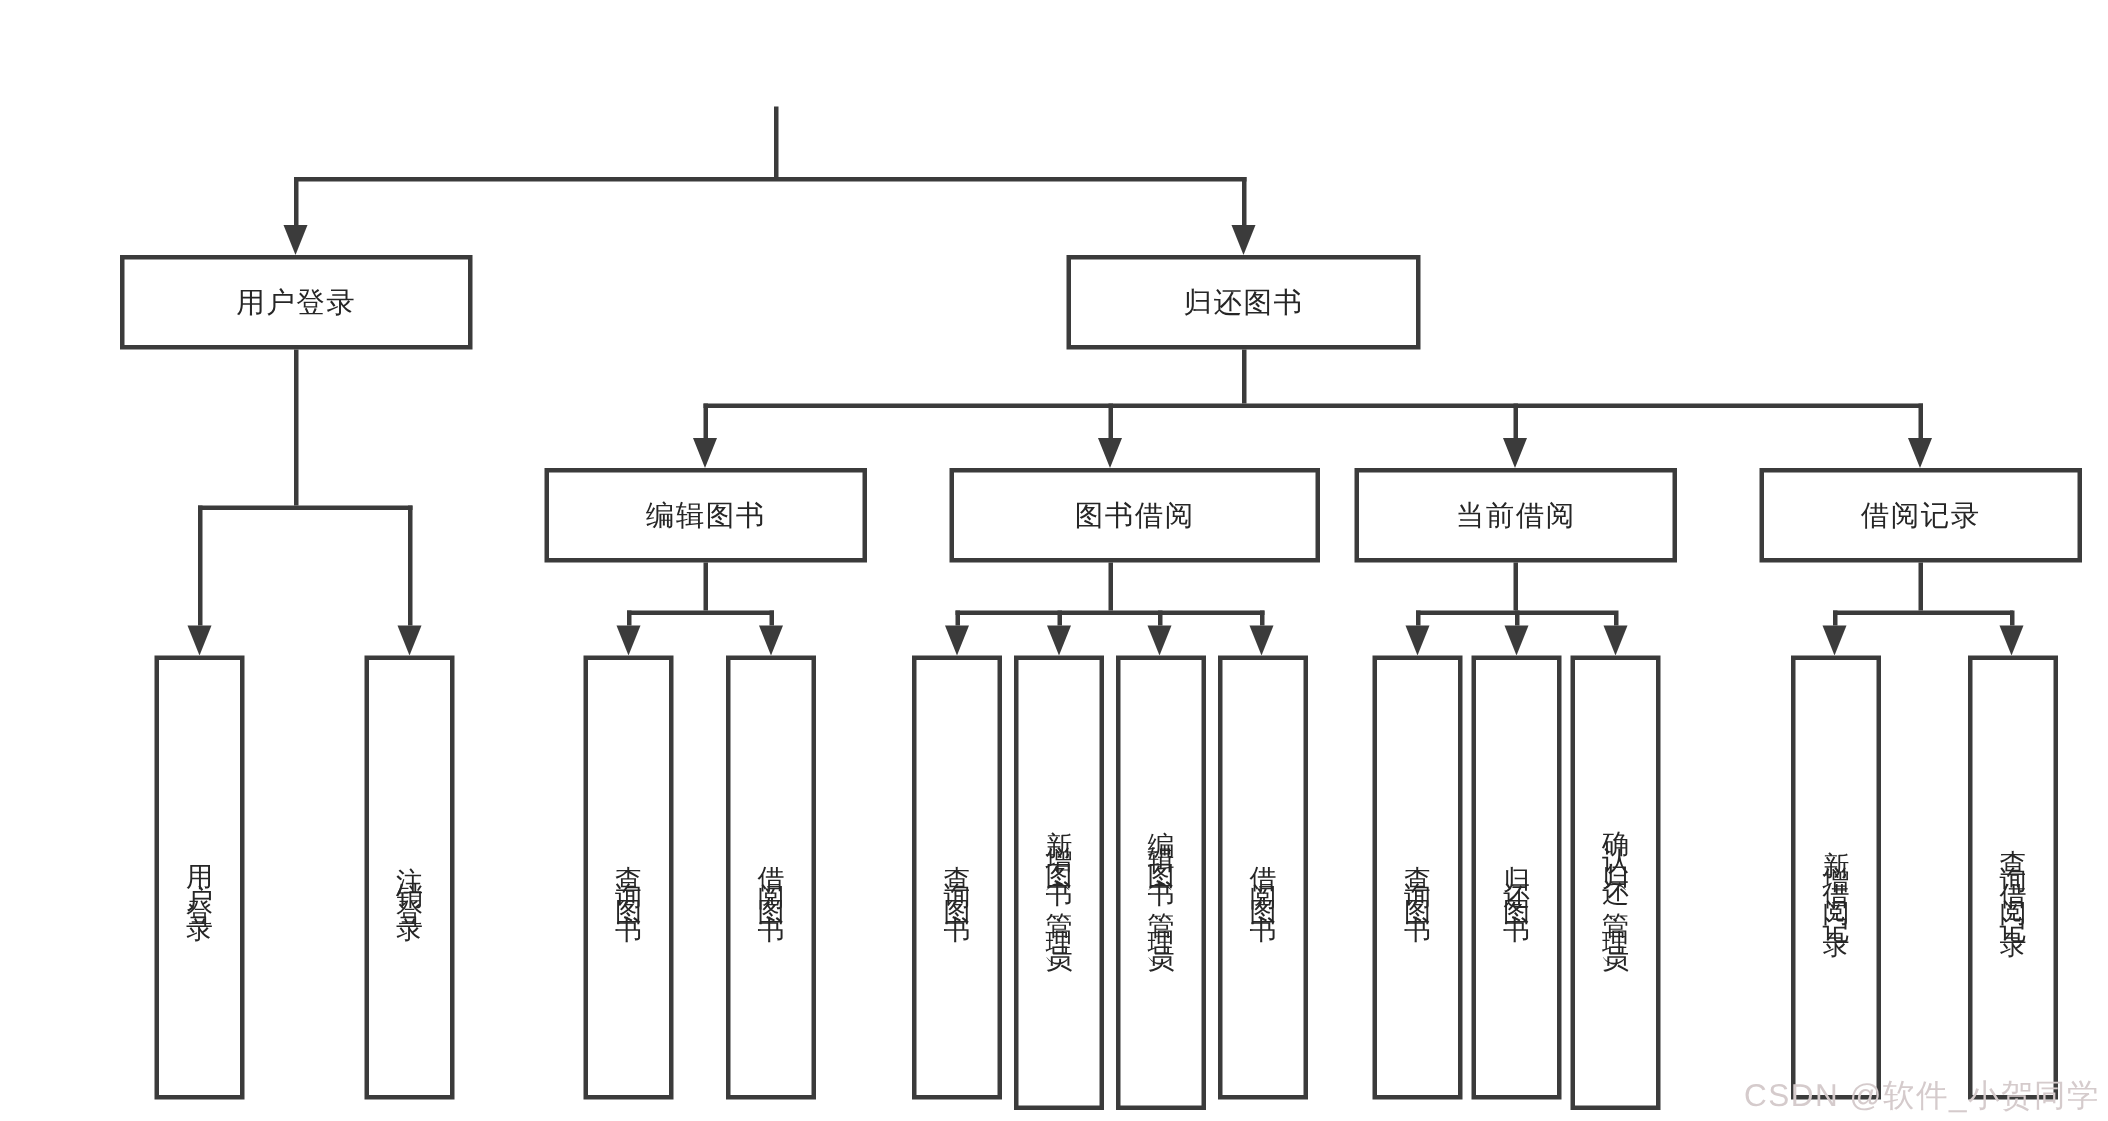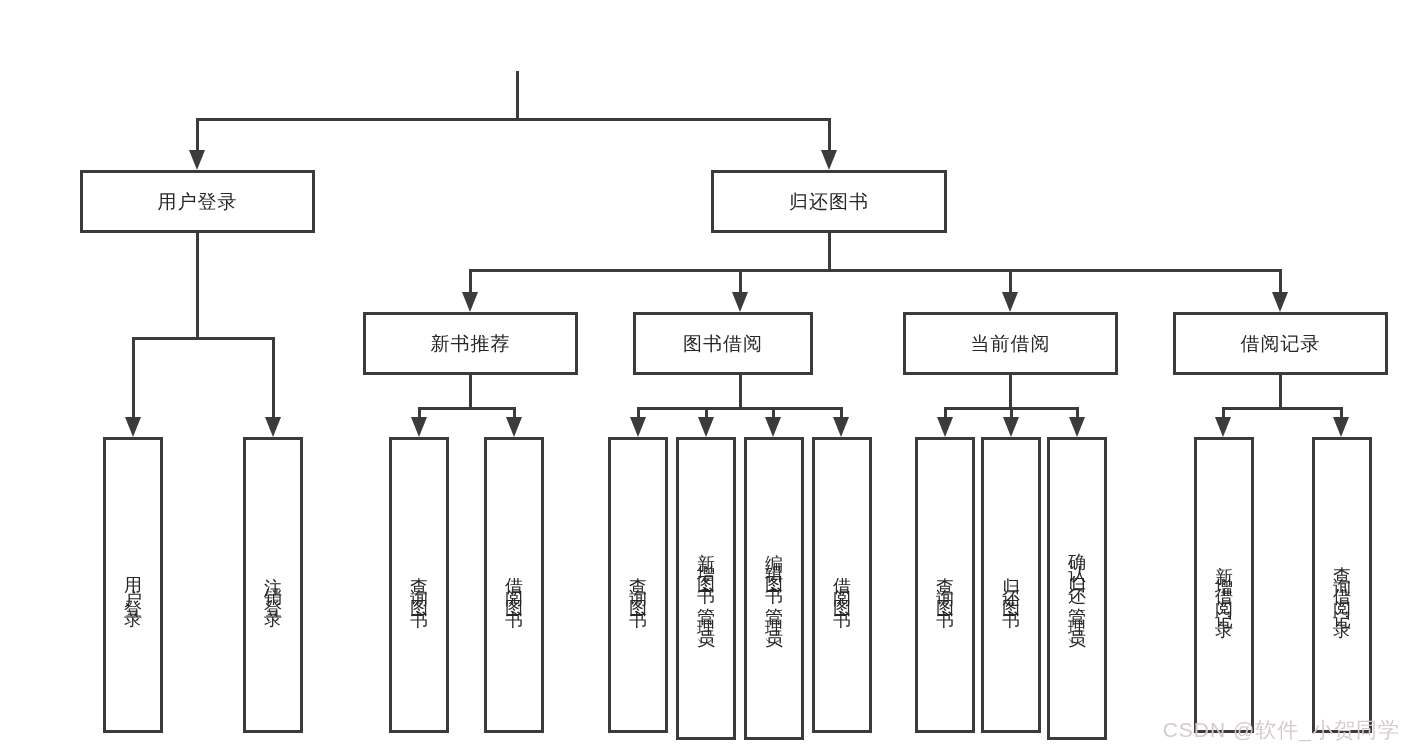--- a/index.html
+++ b/index.html
@@ -89,23 +89,23 @@
   <div class="v-line" style="left:469px; top:269px; height:23px;"></div>
   <div class="arrow-down" style="left:462px; top:292px;"></div>
   <div class="v-line" style="left:739px; top:269px; height:23px;"></div>
   <div class="arrow-down" style="left:732px; top:292px;"></div>
   <div class="v-line" style="left:1009px; top:269px; height:23px;"></div>
   <div class="arrow-down" style="left:1002px; top:292px;"></div>
   <div class="v-line" style="left:1279px; top:269px; height:23px;"></div>
   <div class="arrow-down" style="left:1272px; top:292px;"></div>
 
   <div class="node" style="left:363px; top:312px; width:215px; height:63px;">
-    <span>新书推荐</span>
+    <span>编辑图书</span>
   </div>
-  <div class="node" style="left:633px; top:312px; width:180px; height:63px;">
+  <div class="node" style="left:633px; top:312px; width:247px; height:63px;">
     <span>图书借阅</span>
   </div>
   <div class="node" style="left:903px; top:312px; width:215px; height:63px;">
     <span>当前借阅</span>
   </div>
   <div class="node" style="left:1173px; top:312px; width:215px; height:63px;">
     <span>借阅记录</span>
   </div>
 
   <div class="v-line" style="left:469px; top:375px; height:32px;"></div>

